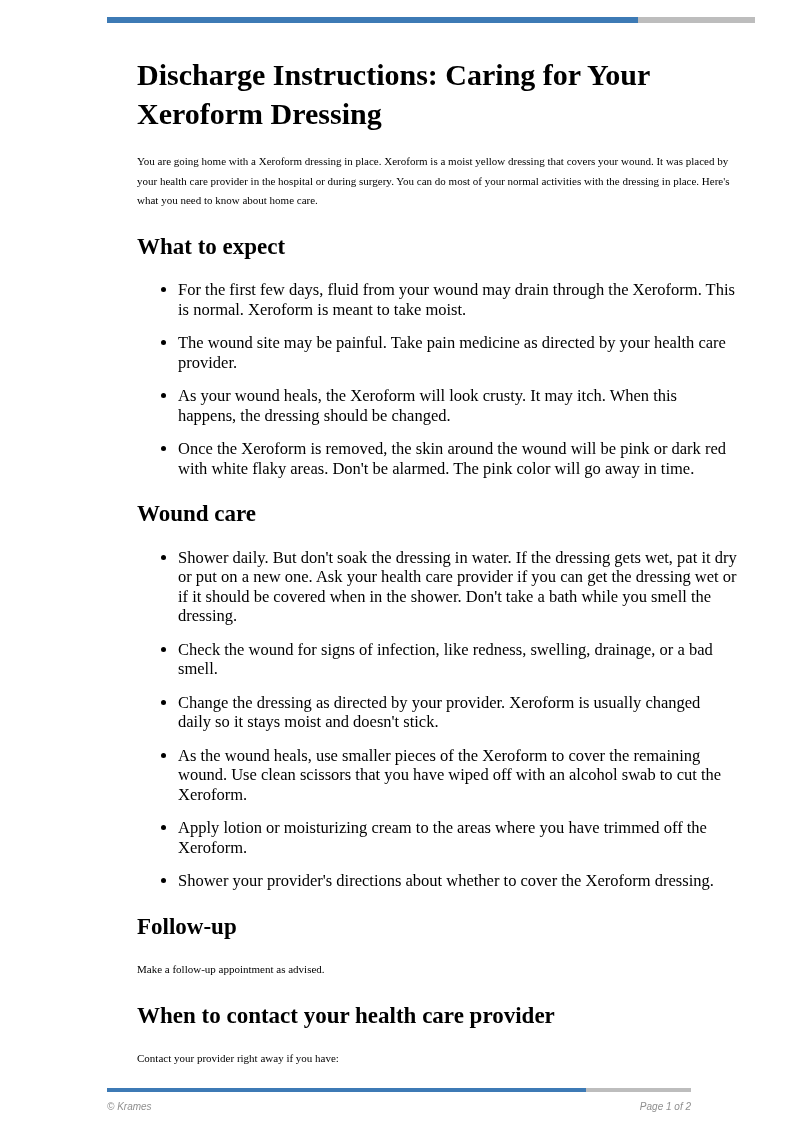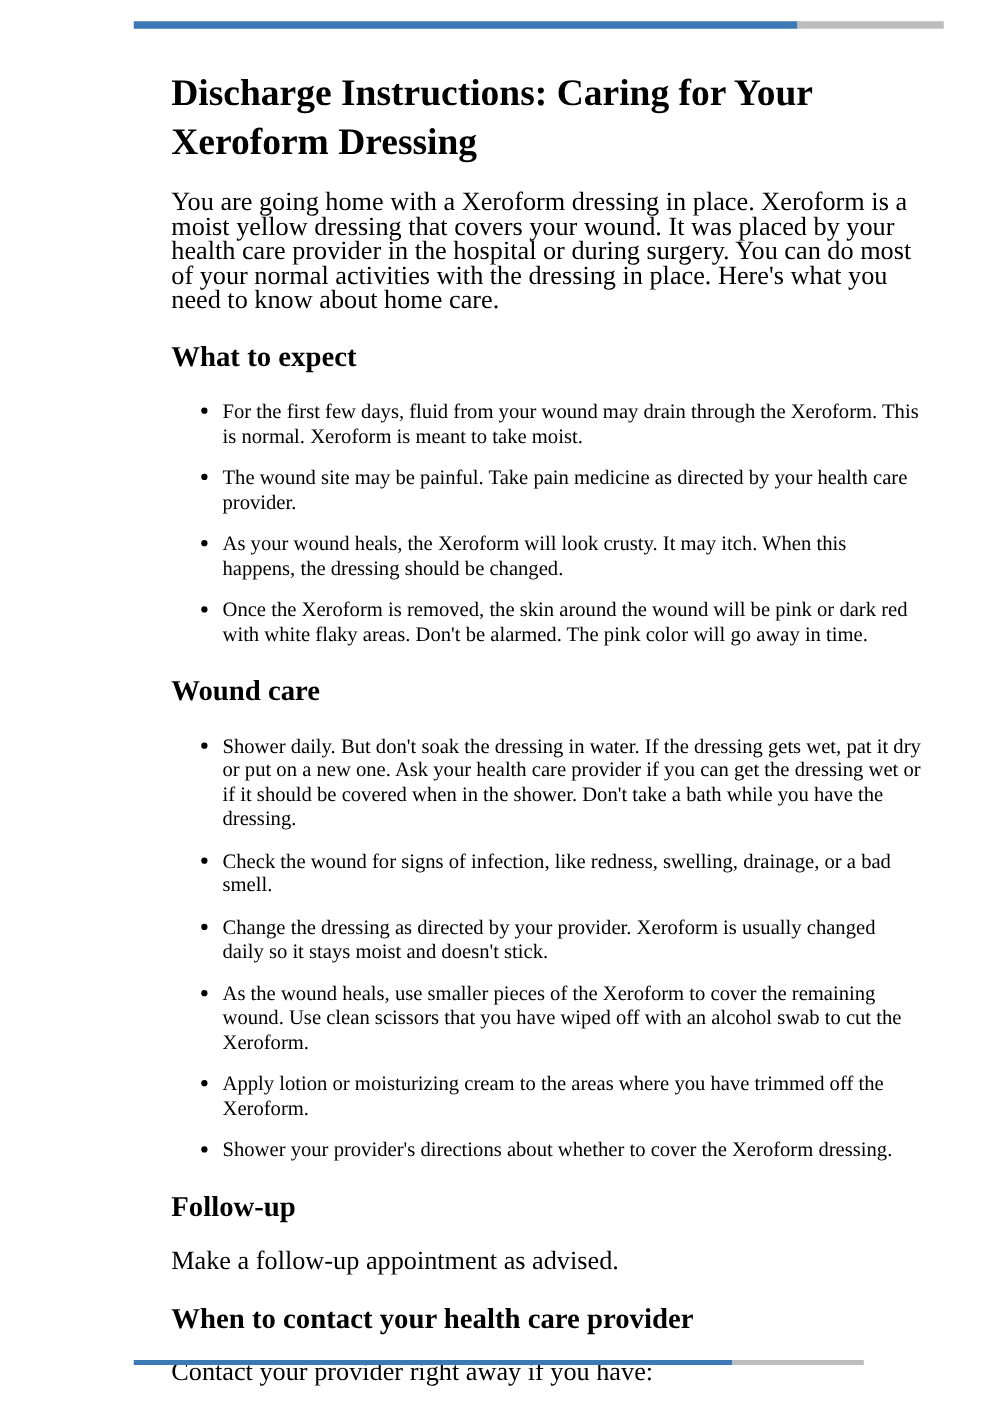--- a/index.html
+++ b/index.html
@@ -28,21 +28,21 @@
     top: 55px; left: 105px;
     width: 600px;
   }
   h1.doc-title {
     font-size: 30px;
     font-weight: bold;
     line-height: 1.3;
     margin: 0 0 19px 0;
   }
   p.body-text {
-    font-size: 21px;
+    font-size: 11px;
     line-height: 19.5px;
     margin: 0 0 10px 0;
   }
   p.intro { margin-bottom: 4px; }
   h2.section-heading {
     font-size: 23px;
     font-weight: bold;
     line-height: 1.2;
     margin: 22px 0 20px 0;
   }
@@ -97,34 +97,38 @@
     <h2 class="section-heading">What to expect</h2>
     <ul class="bullet-list">
       <li>For the first few days, fluid from your wound may drain through the Xeroform. This is normal. Xeroform is meant to take moist.</li>
       <li>The wound site may be painful. Take pain medicine as directed by your health care provider.</li>
       <li>As your wound heals, the Xeroform will look crusty. It may itch. When this happens, the dressing should be changed.</li>
       <li>Once the Xeroform is removed, the skin around the wound will be pink or dark red with white flaky areas. Don't be alarmed. The pink color will go away in time.</li>
     </ul>
 
     <h2 class="section-heading">Wound care</h2>
     <ul class="bullet-list">
-      <li>Shower daily. But don't soak the dressing in water. If the dressing gets wet, pat it dry or put on a new one. Ask your health care provider if you can get the dressing wet or if it should be covered when in the shower. Don't take a bath while you have the dressing.</li>
+      <li>Shower daily. But don't soak the dressing in water. If the dressing gets wet, pat it dry or put on a new one. Ask your health care provider if you can get the dressing wet or if it should be covered when in the shower. Don't take a bath while you smell the dressing.</li>
       <li>Check the wound for signs of infection, like redness, swelling, drainage, or a bad smell.</li>
       <li>Change the dressing as directed by your provider. Xeroform is usually changed daily so it stays moist and doesn't stick.</li>
       <li>As the wound heals, use smaller pieces of the Xeroform to cover the remaining wound. Use clean scissors that you have wiped off with an alcohol swab to cut the Xeroform.</li>
       <li>Apply lotion or moisturizing cream to the areas where you have trimmed off the Xeroform.</li>
       <li>Shower your provider's directions about whether to cover the Xeroform dressing.</li>
     </ul>
 
     <h2 class="section-heading">Follow-up</h2>
     <p class="body-text">Make a follow-up appointment as advised.</p>
 
     <h2 class="section-heading">When to contact your health care provider</h2>
     <p class="body-text">Contact your provider right away if you have:</p>
 
   </div>
 
   <div class="footer-bar">
     <div class="seg-blue"></div>
     <div class="seg-gray"></div>
   </div>
+  <div class="footer-row">
+    <span>© Krames</span>
+    <span>Page 1 of 2</span>
+  </div>
 
 </div>
 
 </body></html>

